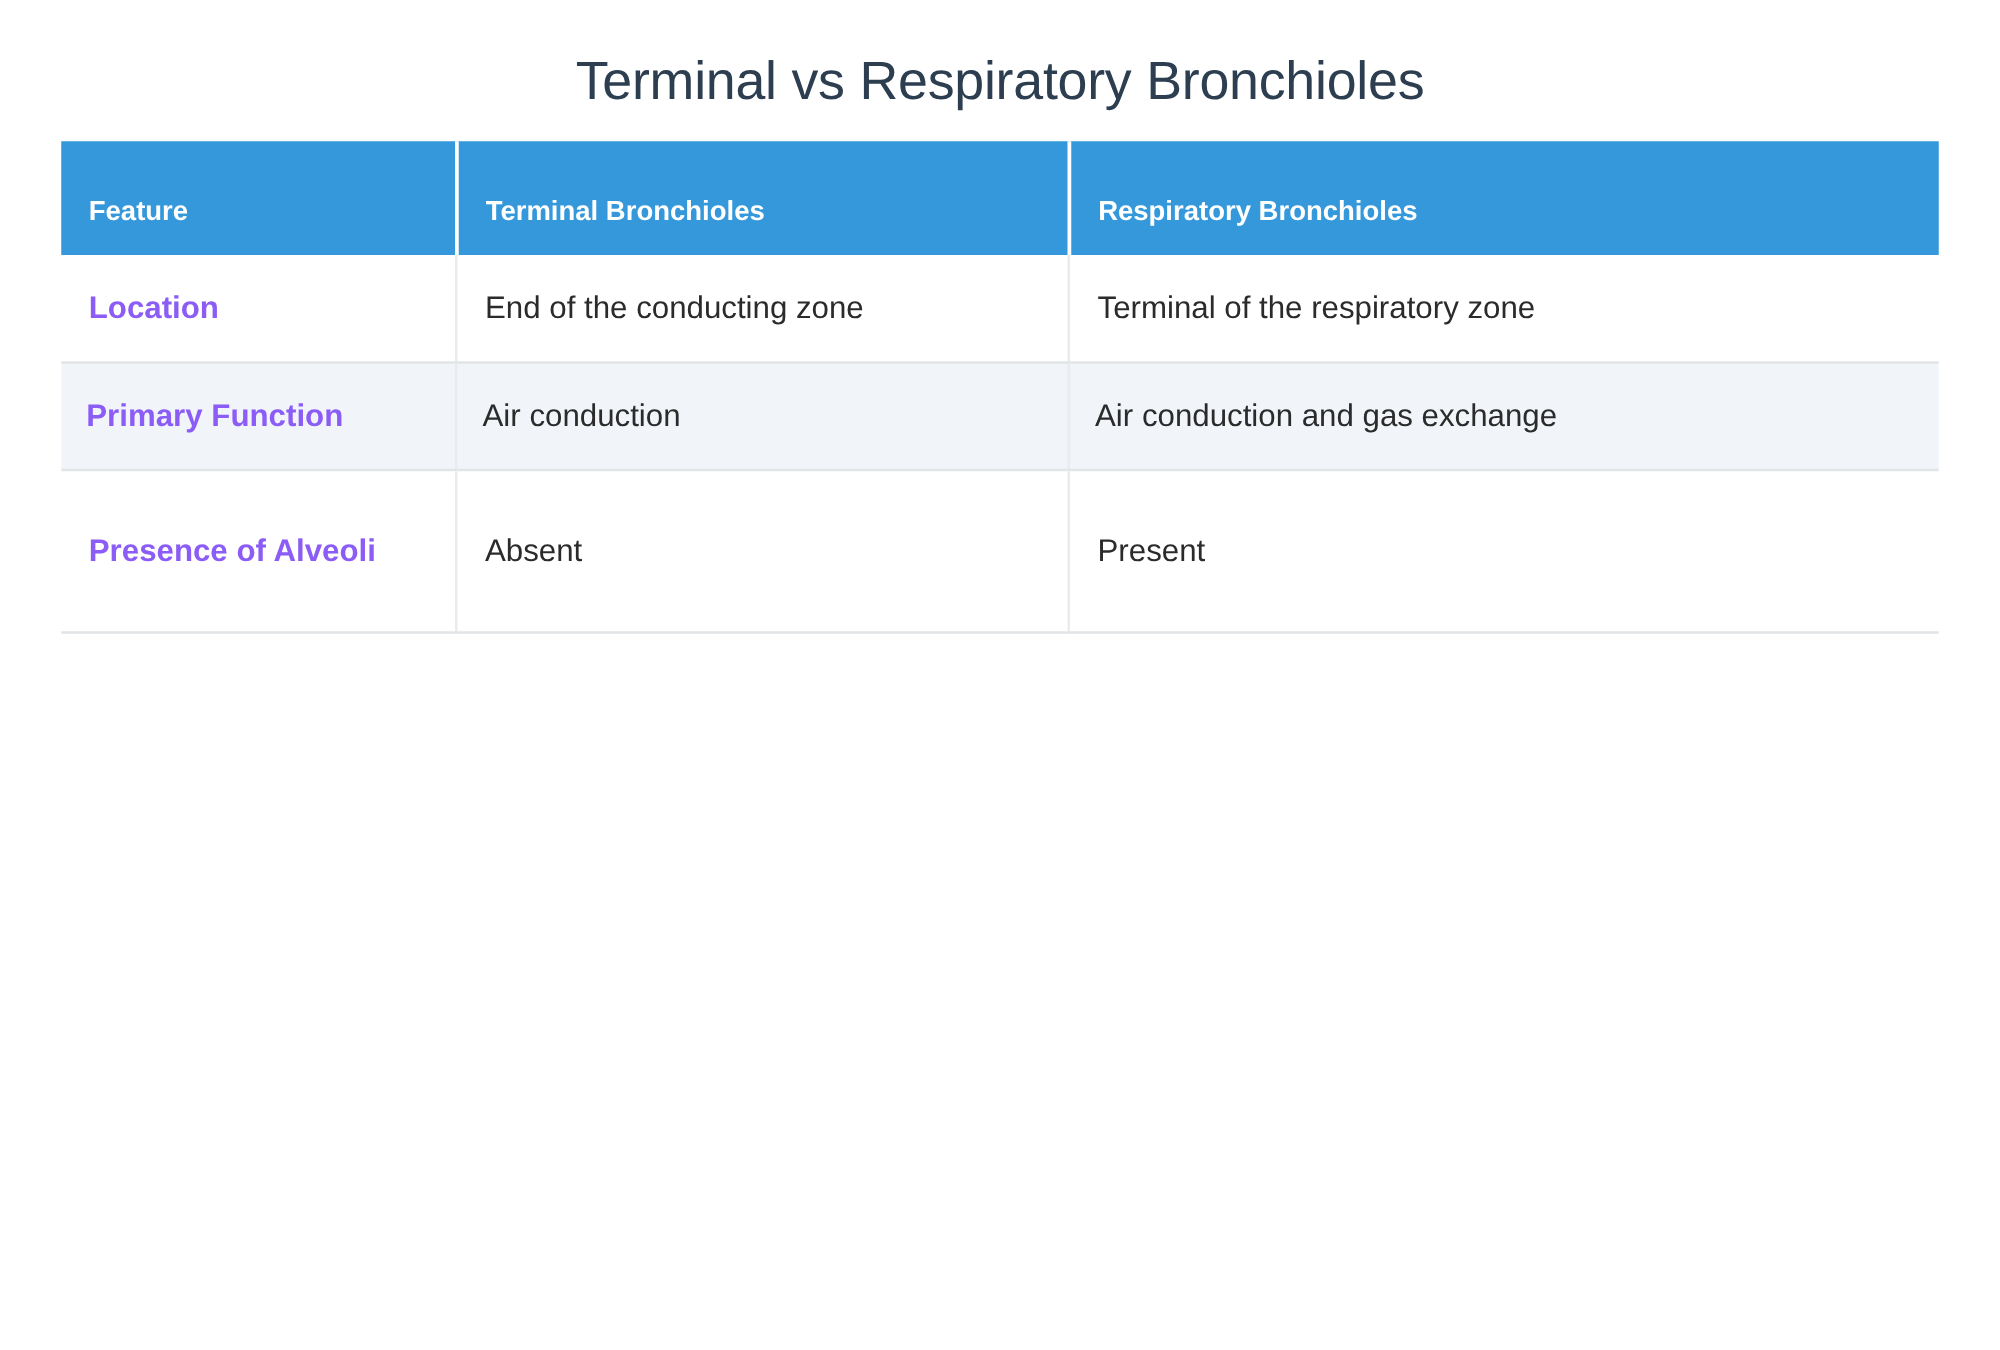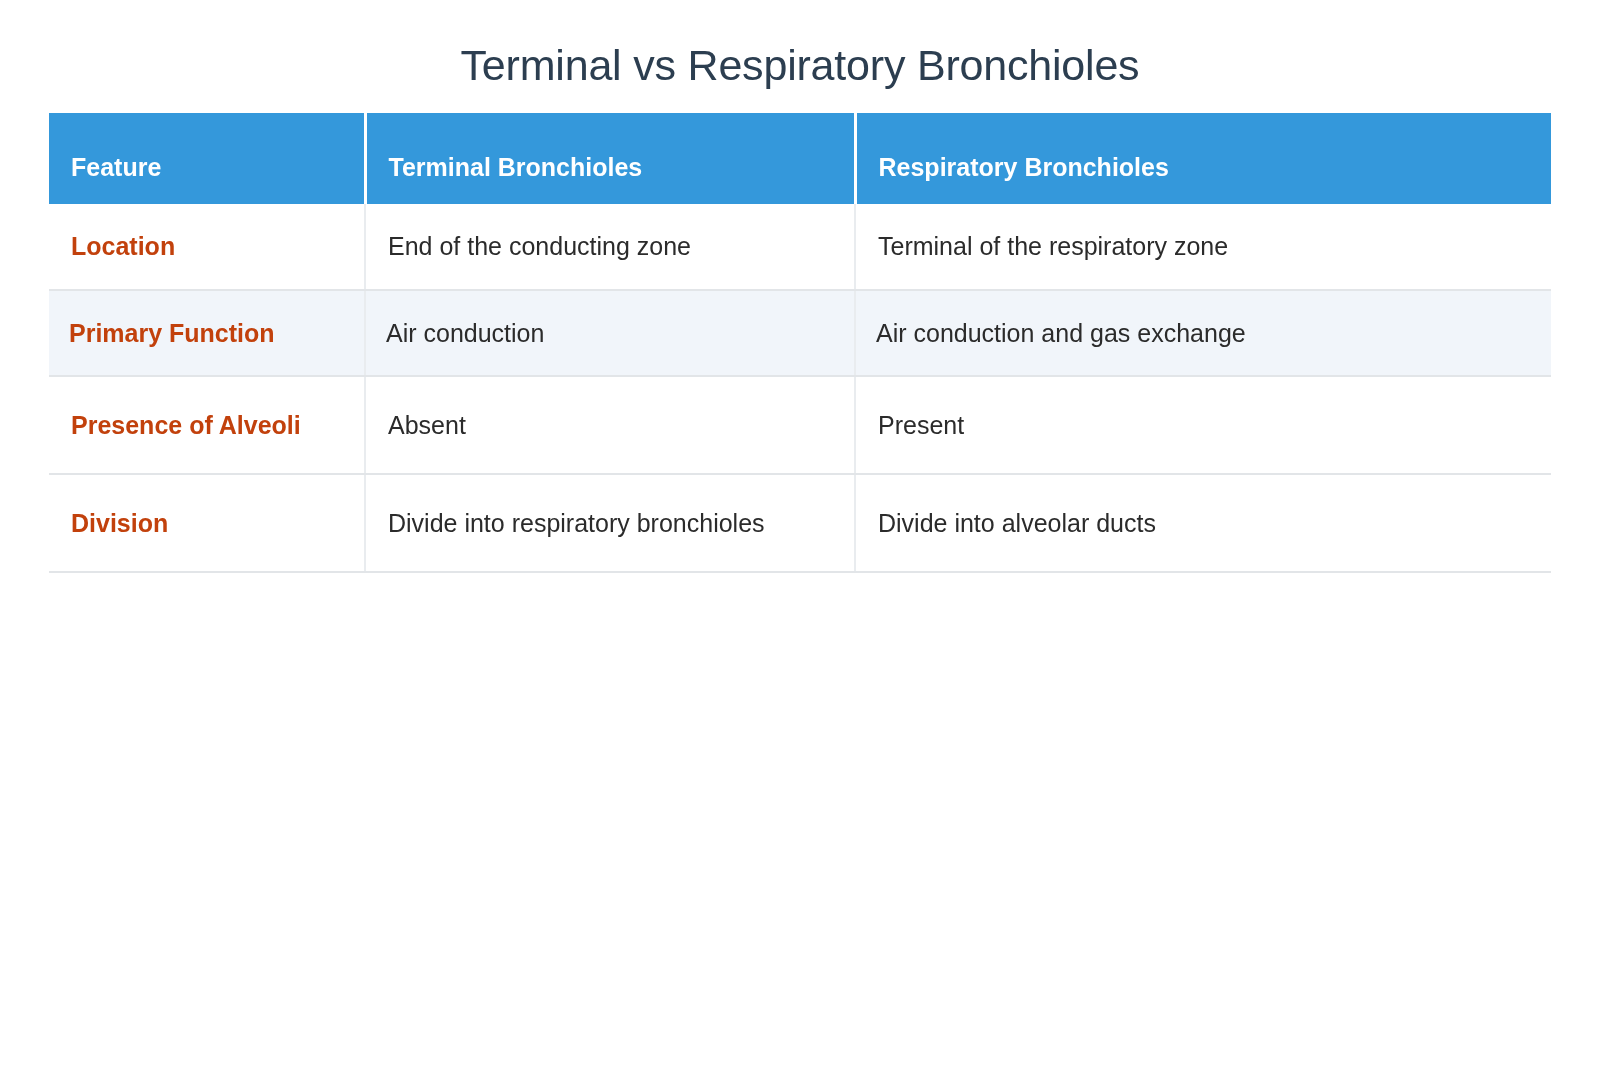--- a/index.html
+++ b/index.html
@@ -48,21 +48,21 @@
     background: #ffffff;
   }
 
   table.cmp col.c1 { width: 316px; }
   table.cmp col.c2 { width: 490px; }
   table.cmp col.c3 { width: 696px; }
 
   table.cmp thead th {
     background: #3498DB;
     color: #ffffff;
-    font-size: 25px;
+    font-size: 22px;
     font-weight: bold;
     text-align: left;
     vertical-align: bottom;
     padding: 14px 22px 22px 22px;
     height: 91px;
     box-sizing: border-box;
     border-right: 3px solid #ffffff;
     border-bottom: none;
   }
   table.cmp thead th:last-child {
@@ -79,34 +79,34 @@
     border-right: 2px solid #e9ecef;
     line-height: 1.38;
     box-sizing: border-box;
   }
   table.cmp tbody td:last-child {
     border-right: none;
   }
 
   table.cmp tbody td.feature {
     font-weight: bold;
-    color: #c2410c;
+    color: #8b5cf6;
     margin-top: 33px;
   }
 
   table.cmp tbody tr.alt td {
     background: #F1F5FA;
     padding-left: 20px;
   }
   table.cmp tbody tr.plain td {
     background: #ffffff;
   }
 
   table.cmp tbody tr.r-tall td {
-    height: 98px;
+    height: 130px;
   }
   table.cmp tbody tr.r-std td {
     height: 86px;
   }
 </style>
 </head>
 <body>
 
 <div class="page">
 
@@ -140,25 +140,20 @@
           <td>Air conduction and gas exchange</td>
         </tr>
 
         <tr class="plain r-tall">
           <td class="feature">Presence of Alveoli</td>
           <td>Absent</td>
           <td>Present</td>
         </tr>
 
 
-        <tr class="plain r-tall">
-          <td class="feature">Division</td>
-          <td>Divide into respiratory bronchioles</td>
-          <td>Divide into alveolar ducts</td>
-        </tr>
 
 
 
 
       </tbody>
     </table>
   </div>
 
 </div>
 

